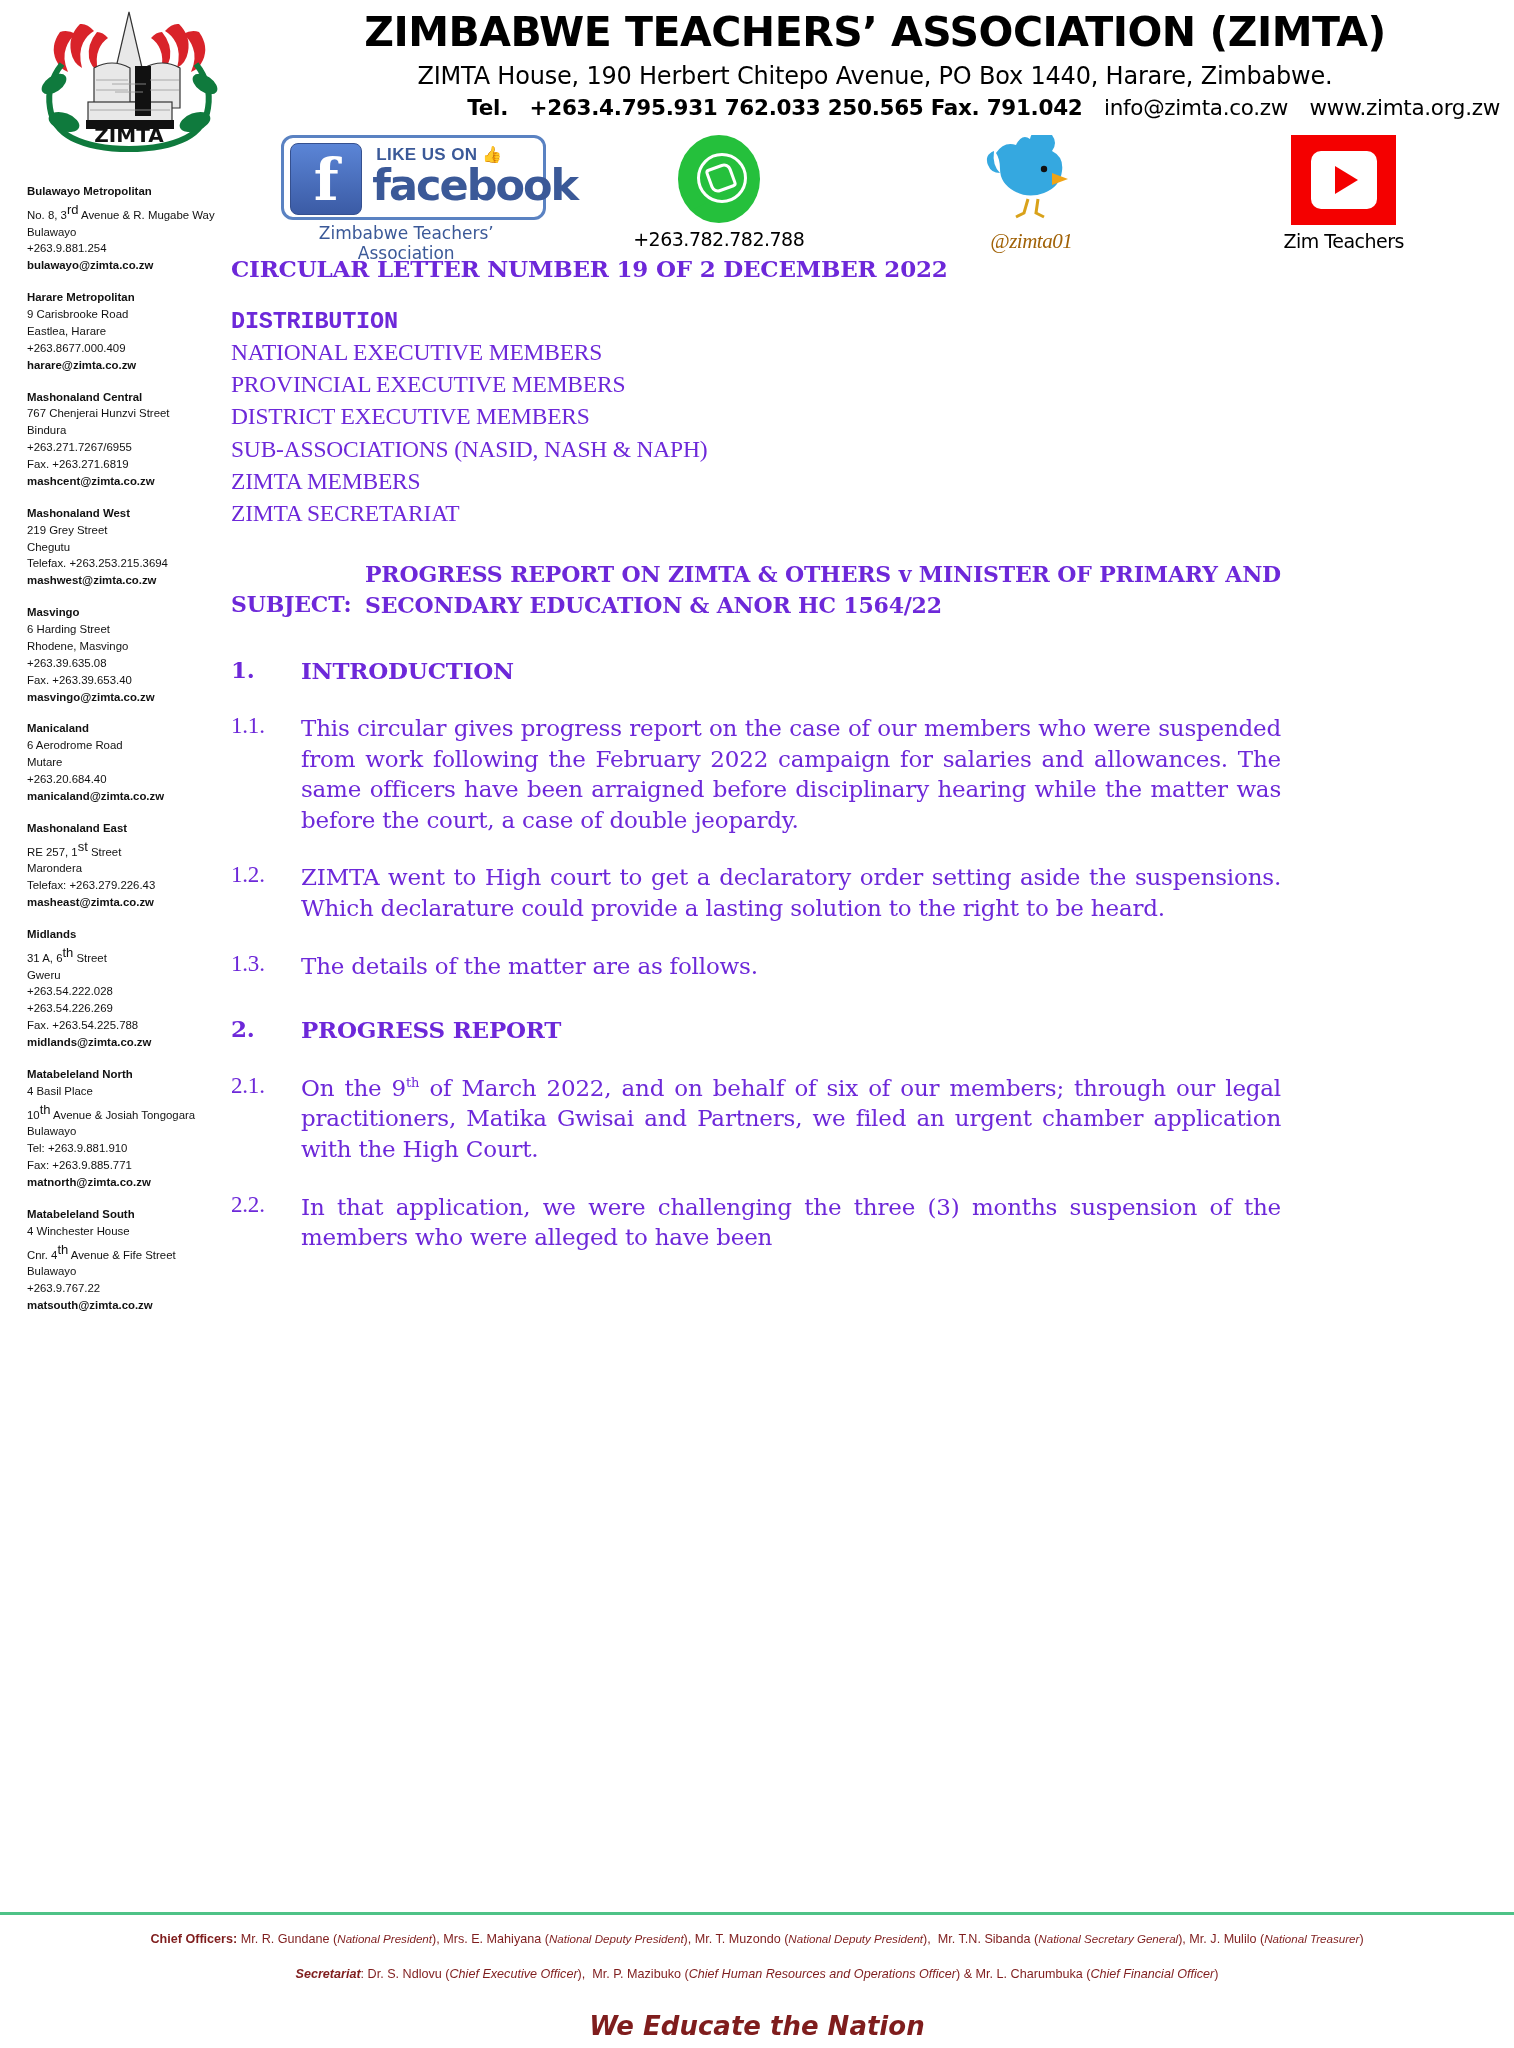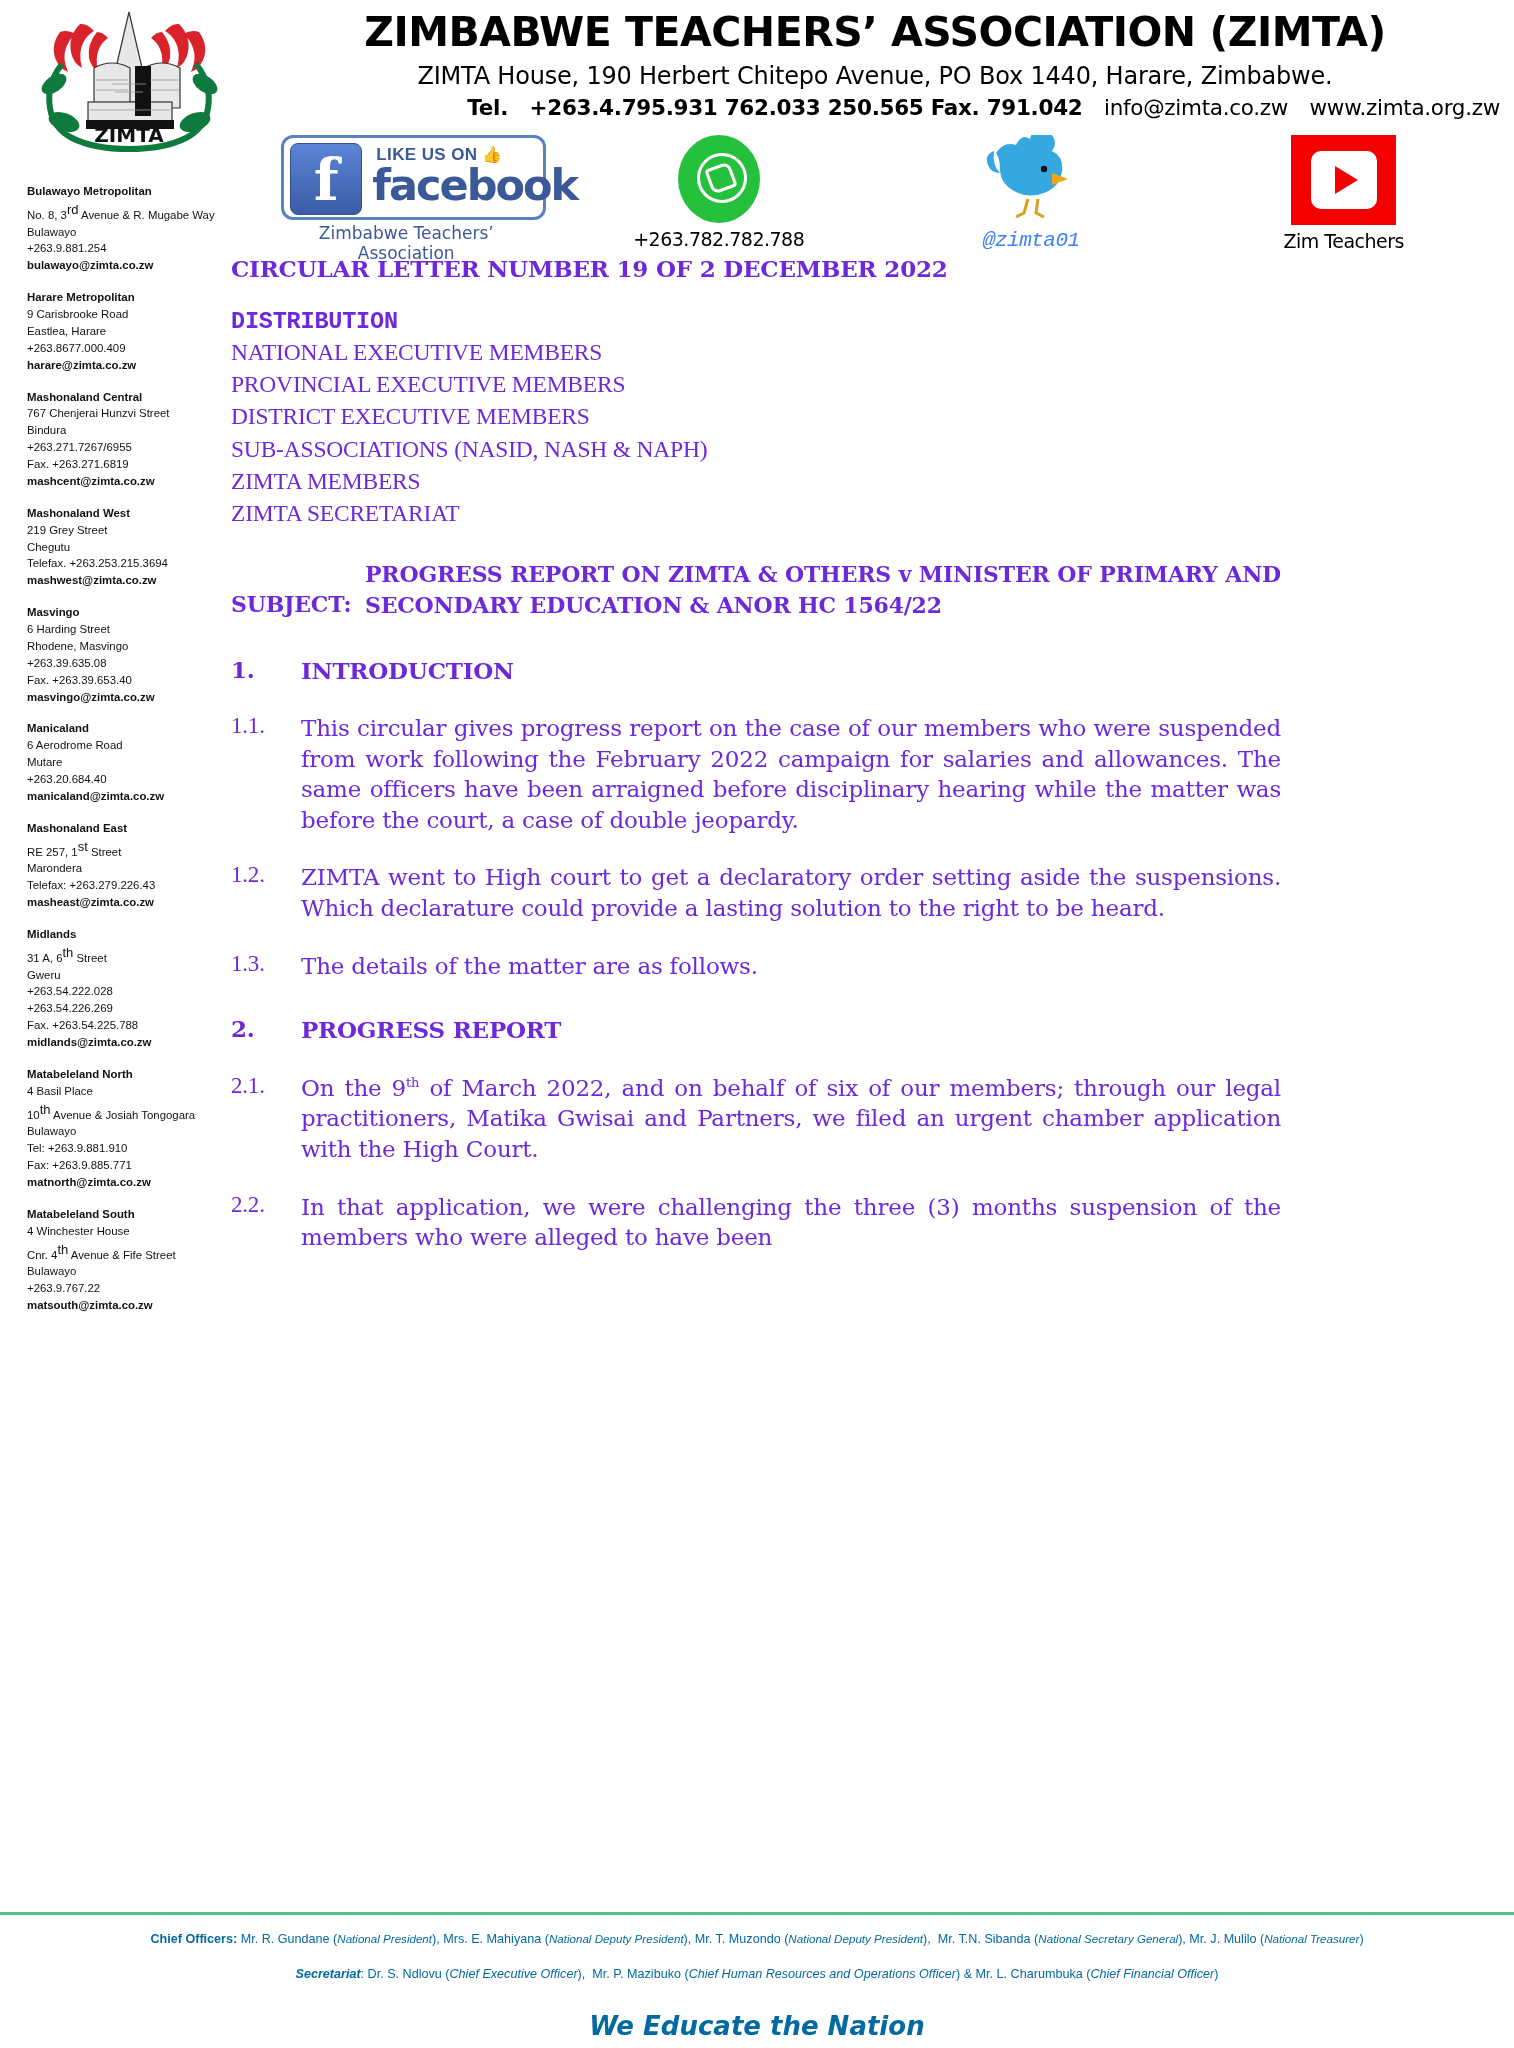--- a/index.html
+++ b/index.html
@@ -102,22 +102,22 @@
   }
   .wa-tail {
     position:absolute; left:16px; top:56px; width:0; height:0;
     border-left:12px solid #25C03C; border-top:12px solid transparent;
     border-bottom:6px solid transparent;
   }
   .social-caption {
     font-family:"DejaVu Sans", sans-serif;
     font-size:19px; margin-top:5px; letter-spacing:-0.5px;
   }
-  .tw-caption { color:#3b82f6; font-style:italic; font-size:21px;
-    font-family:Liberation Mono, monospace; letter-spacing:-0.5px; }
+  .tw-caption { color:#a16207; font-style:italic; font-size:21px;
+    font-family:Liberation Serif, serif; letter-spacing:-0.5px; }
   .yt-box {
     width:105px; height:90px; margin:0 auto;
     background:#f40000; display:flex; align-items:center; justify-content:center;
   }
   .yt-inner {
     width:66px; height:58px; background:#fff; border-radius:10px;
     display:flex; align-items:center; justify-content:center;
   }
   .yt-play {
     width:0; height:0;
@@ -182,21 +182,21 @@
 
   
   .footer-rule {
     position:absolute; left:0; top:1912px; width:1514px; height:3px;
     background:#4ec287;
   }
   .footer {
     position:absolute; left:0; top:1930px; width:1514px;
     text-align:center;
     font-family:"Liberation Sans", sans-serif;
-    color:#0369a1;
+    color:#7f1d1d;
   }
   .officers {
     font-size:12.6px; line-height:1.5; padding:0 40px;
   }
   .officers b { font-weight:bold; }
   .officers i { font-style:italic; font-size:11.6px; }
   .secretariat { font-size:12.6px; margin-top:18px; padding:0 40px; }
   .motto {
     margin-top:30px;
     font-family:"DejaVu Sans", sans-serif;

